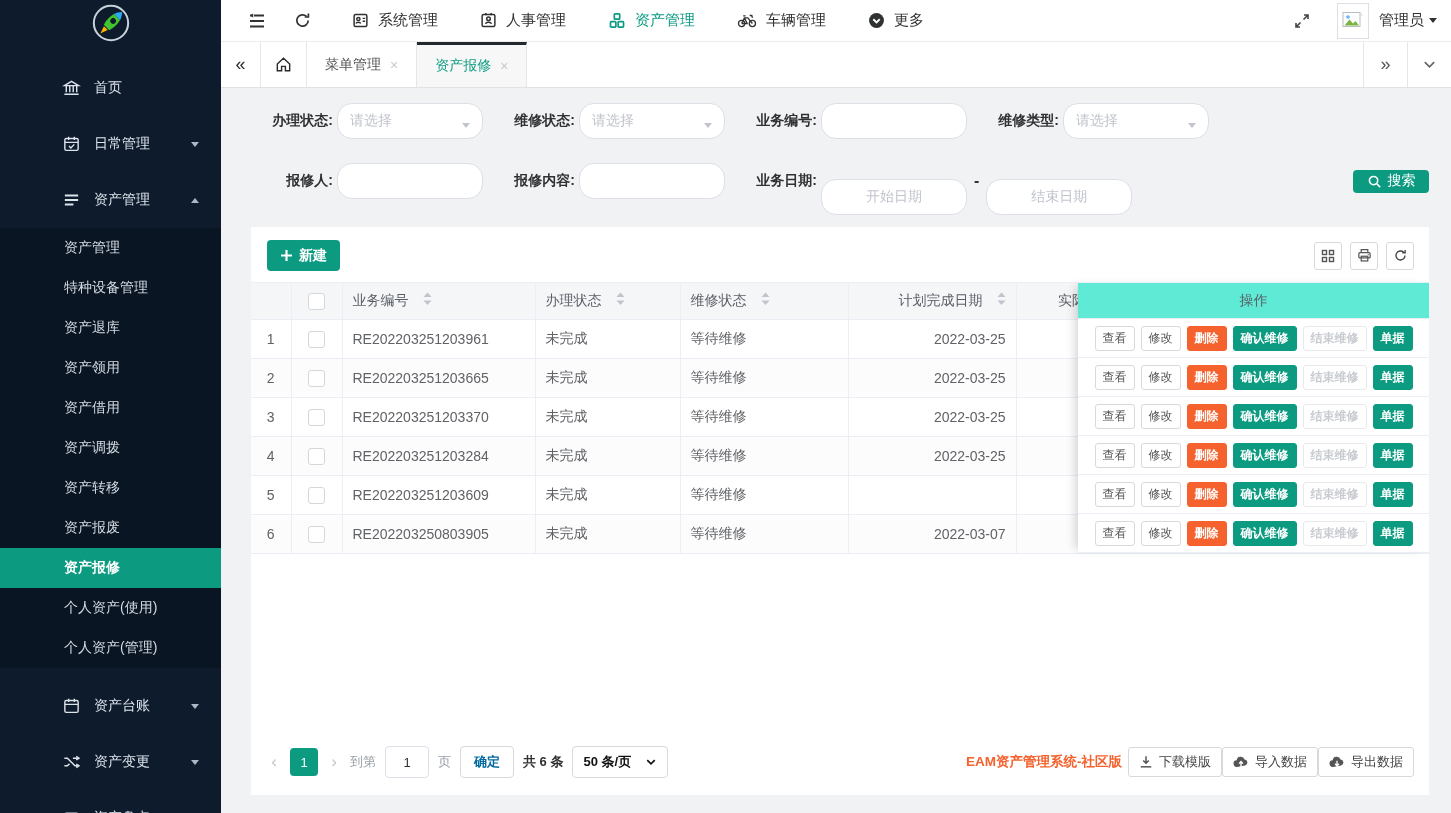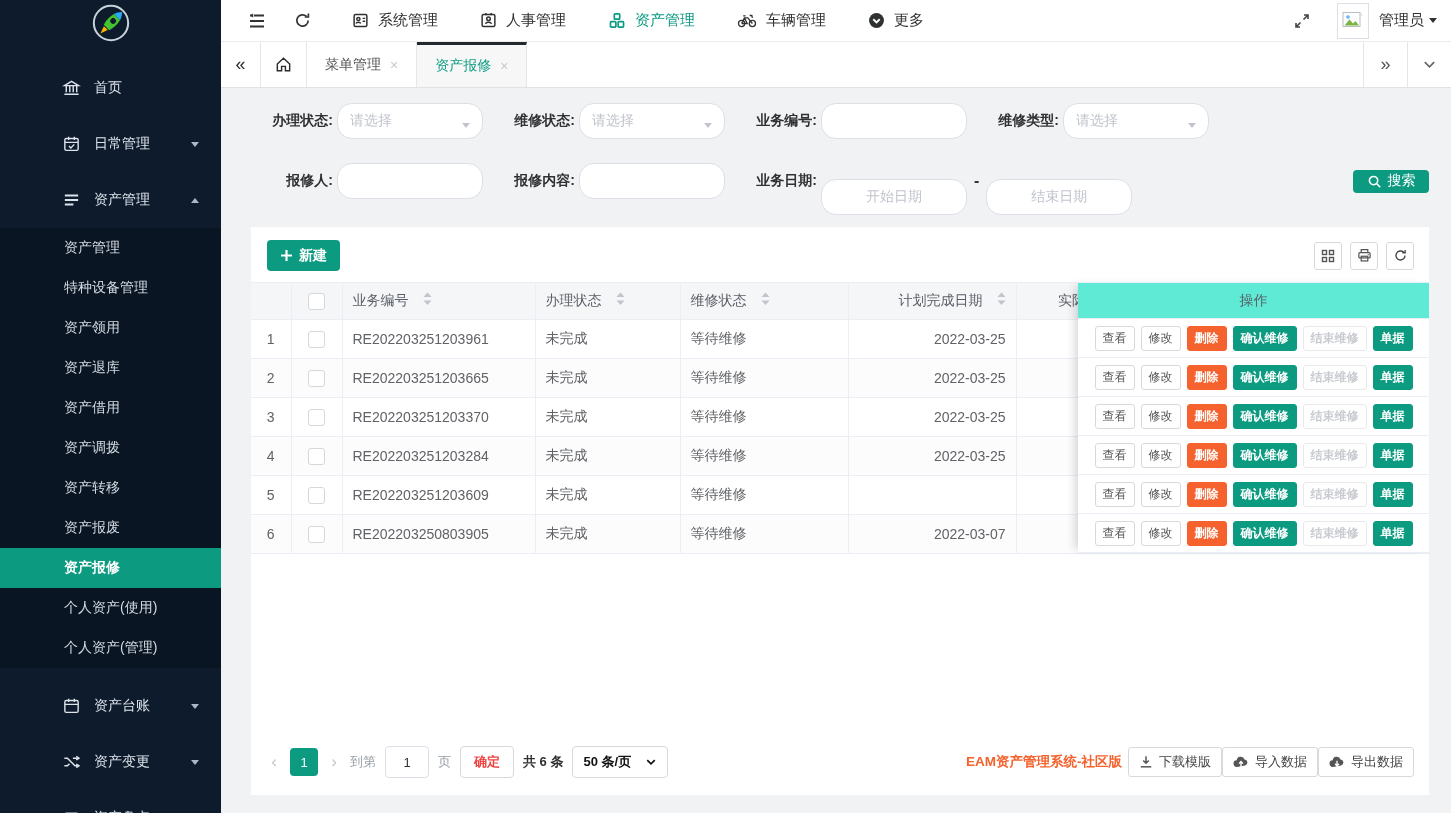--- a/index.html
+++ b/index.html
@@ -92,21 +92,21 @@
   .ob.teal { background:#0c9b81; border-color:#0c9b81; color:#fff; font-weight:700; }
   .ob.disabled { border-color:#e9e9eb; color:#c8cbd0; font-weight:700; cursor:default; }
 
   
   .panel-footer { margin-top:auto; flex:none; display:flex; align-items:center; padding:12px 15px 17px 16px; }
   .pg { display:flex; align-items:center; gap:9px; font-size:13px; color:#606266; }
   .pg-arrow { color:#c0c4cc; font-size:17px; width:14px; text-align:center; cursor:pointer; }
   .pg-cur { width:28px; height:28px; background:#0c9b81; color:#fff; border-radius:4px; display:flex; align-items:center; justify-content:center; font-size:13px; cursor:pointer; }
   .pg-label { color:#9aa0a8; }
   .pg-goto { width:44px; height:32px; border:1px solid #dcdfe6; border-radius:4px; text-align:center; font-size:13px; color:#333; outline:none; }
-  .pg-confirm { height:32px; padding:0 13px; background:#fff; border:1px solid #d9d9d9; border-radius:4px; font-size:13px; font-weight:700; color:#ef4444; cursor:pointer; }
+  .pg-confirm { height:32px; padding:0 13px; background:#fff; border:1px solid #d9d9d9; border-radius:4px; font-size:13px; font-weight:700; color:#0369a1; cursor:pointer; }
   .pg-total { color:#303133; font-weight:700; }
   .pg-size { height:32px; border:1px solid #d9d9d9; border-radius:4px; display:flex; align-items:center; gap:14px; padding:0 10px; font-size:13px; font-weight:700; color:#111; cursor:pointer; background:#fff; }
   .footer-right { margin-left:auto; display:flex; align-items:center; }
   .brand-txt { color:#f5622d; font-size:13.5px; font-weight:700; margin-right:6px; }
   .io-btn { height:30px; padding:0 10px; background:#fff; border:1px solid #d9d9d9; border-radius:3px; font-size:13px; color:#444; display:flex; align-items:center; gap:6px; cursor:pointer; }
 
   svg { display:block; }
 </style>
 </head>
 <body>
@@ -159,25 +159,25 @@
 
         <div class="sub-item">
           <span>资产管理</span>
         </div>
 
         <div class="sub-item">
           <span>特种设备管理</span>
         </div>
 
         <div class="sub-item">
+          <span>资产退库</span>
+        </div>
+
+        <div class="sub-item">
           <span>资产领用</span>
-        </div>
-
-        <div class="sub-item">
-          <span>资产退库</span>
         </div>
 
         <div class="sub-item">
           <span>资产借用</span>
         </div>
 
         <div class="sub-item">
           <span>资产调拨</span>
         </div>
 

